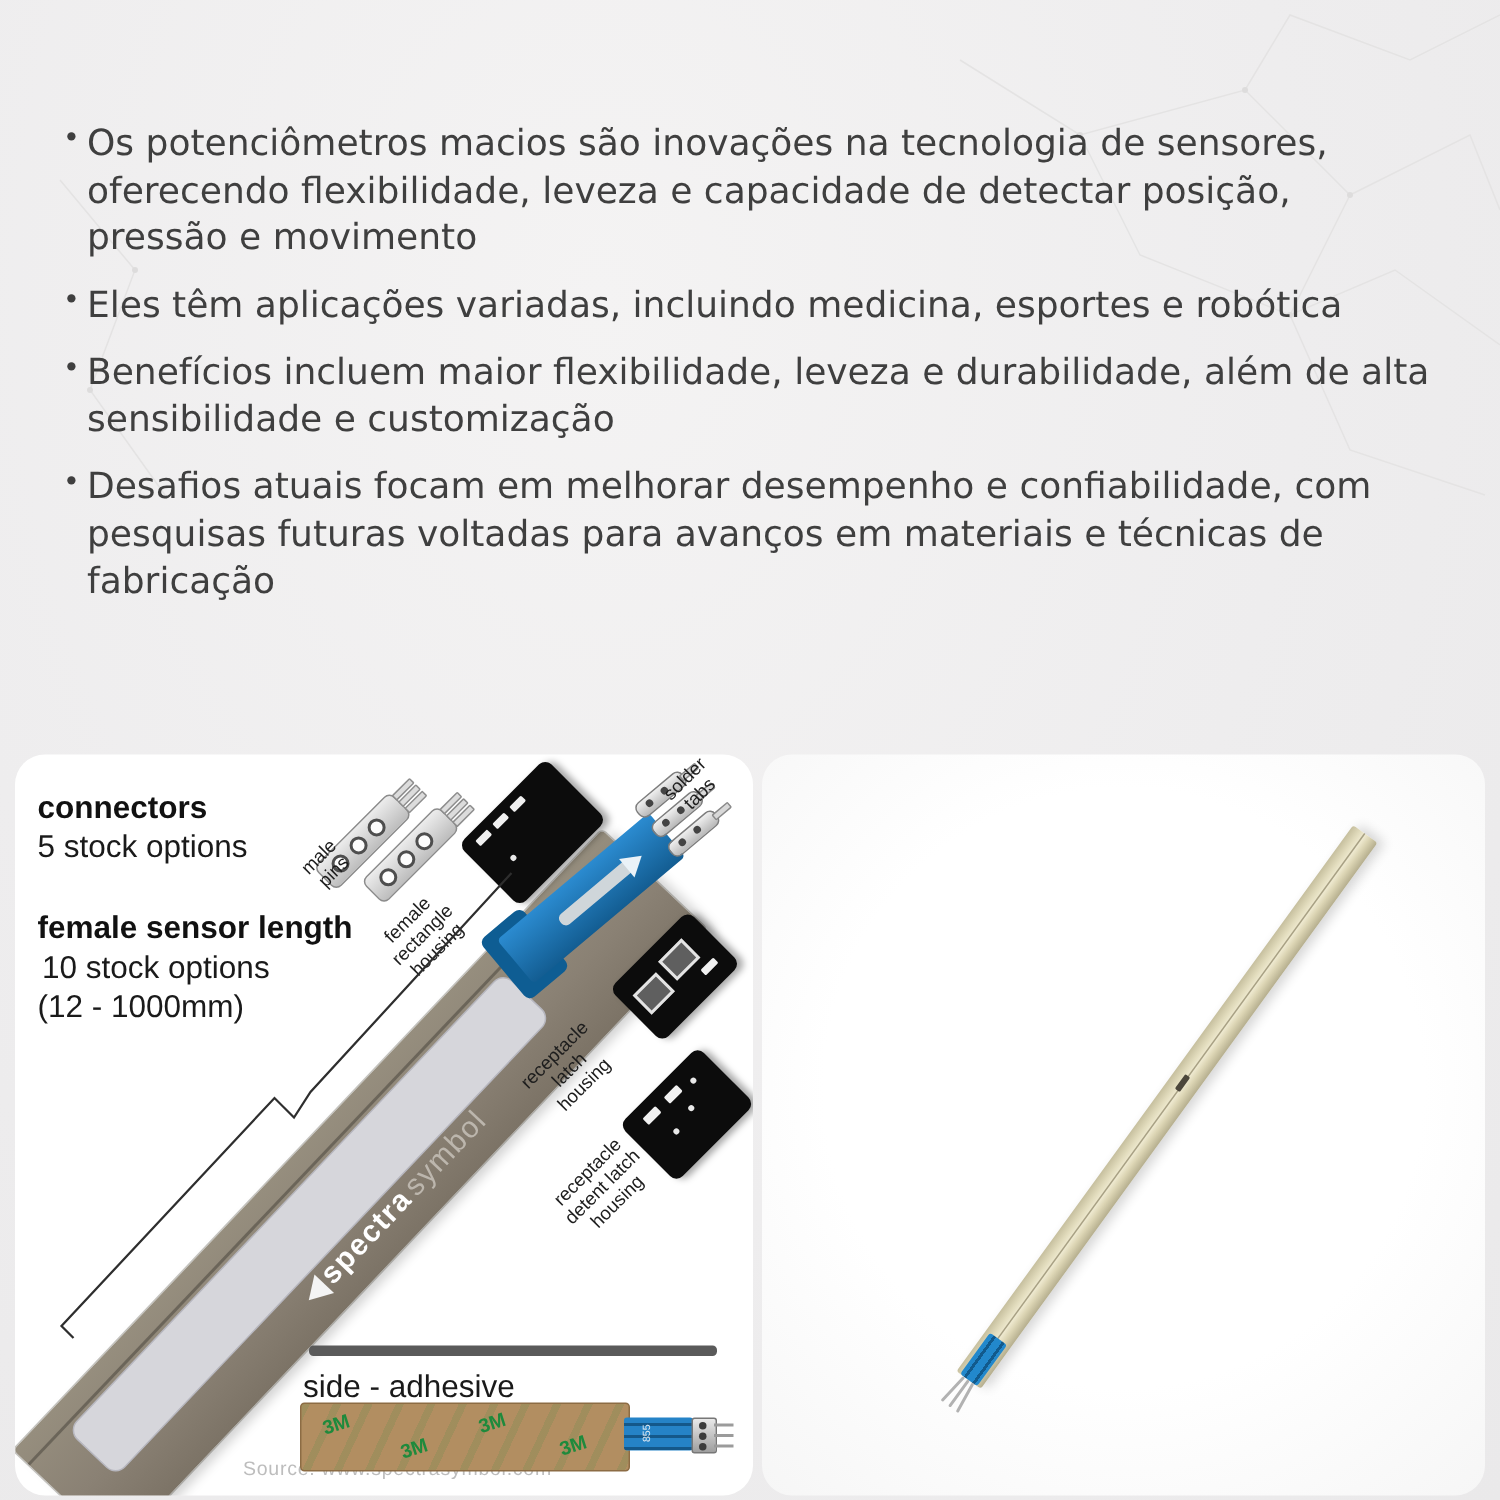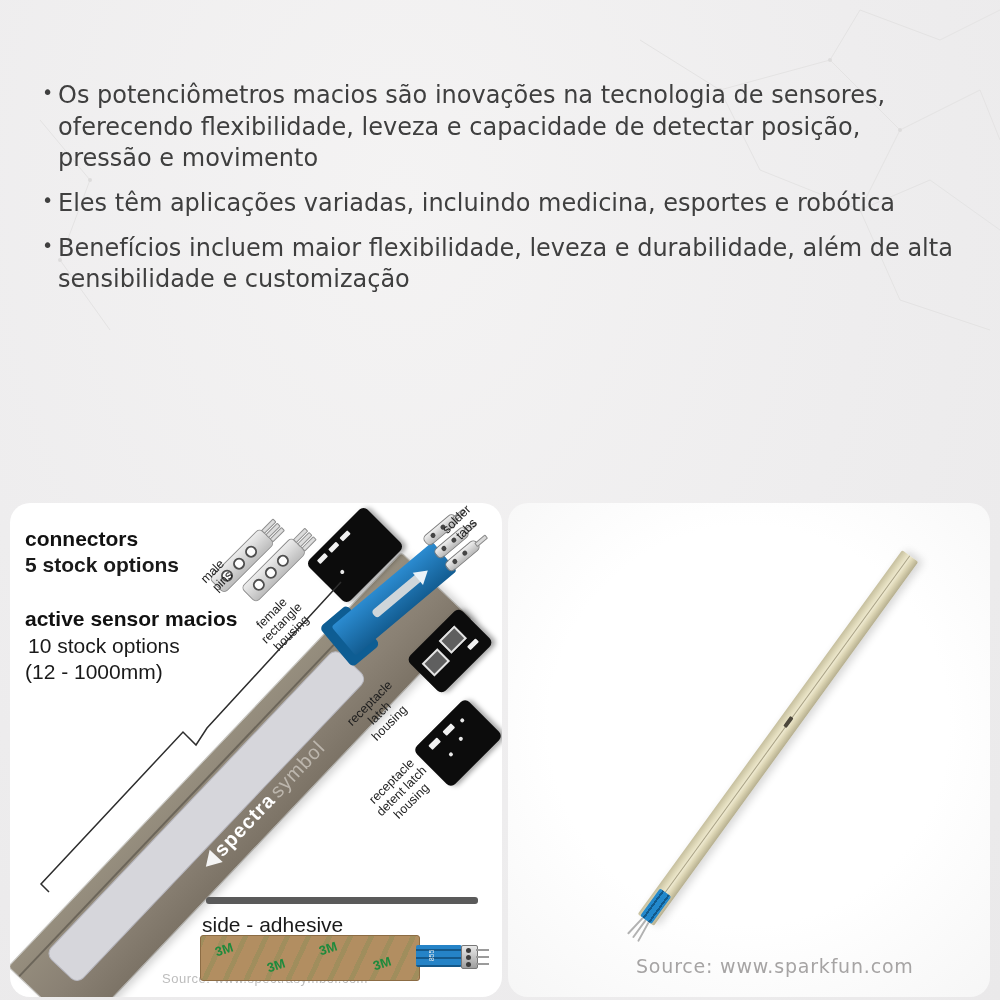--- a/index.html
+++ b/index.html
@@ -128,27 +128,28 @@
         <circle cx="90" cy="180" r="2"></circle>
         <circle cx="60" cy="260" r="2"></circle>
     </g>
   </svg>
 
 
   <ul class="bullets">
     <li><span>Os potenciômetros macios são inovações na tecnologia de sensores, oferecendo flexibilidade, leveza e capacidade de detectar posição, pressão e movimento</span></li>
     <li><span>Eles têm aplicações variadas, incluindo medicina, esportes e robótica</span></li>
     <li><span>Benefícios incluem maior flexibilidade, leveza e durabilidade, além de alta sensibilidade e customização</span></li>
+    <li><span>Desafios atuais focam em melhorar desempenho e confiabilidade, com pesquisas futuras voltadas para avanços em materiais e técnicas de fabricação</span></li>
   </ul>
 
   <div class="card card-left">
 
     <div class="h-bold" style="left:15px;top:24px;">connectors</div>
-    <div class="h-reg" style="left:15px;top:50px;font-weight:bold;">5 stock options</div>
-    <div class="h-bold" style="left:15px;top:104px;">active sensor macios</div>
+    <div class="h-reg" style="left:15px;top:50px;">5 stock options</div>
+    <div class="h-bold" style="left:15px;top:104px;">female sensor length</div>
     <div class="h-reg" style="left:18px;top:131px;">10 stock options</div>
     <div class="h-reg" style="left:15px;top:157px;">(12 - 1000mm)</div>
 
     <div class="strip">
       <div class="strip-edge"></div>
       <div class="strip-inner"></div>
       <div class="strip-brand">
         <span class="brand-tri"></span>
         <span class="brand-bold">spectra</span>
           <span class="brand-light">symbol</span>
@@ -271,16 +272,15 @@
     <div class="photo-strip">
       <div class="midline"></div>
       <div class="dash"></div>
       <div class="photo-conn"></div>
       <div class="photo-pins">
           <i></i>
           <i></i>
           <i></i>
         </div>
     </div>
-    <div class="src-right">Source: www.sparkfun.com</div>
   </div>
 
 </div>
 
 </body></html>

